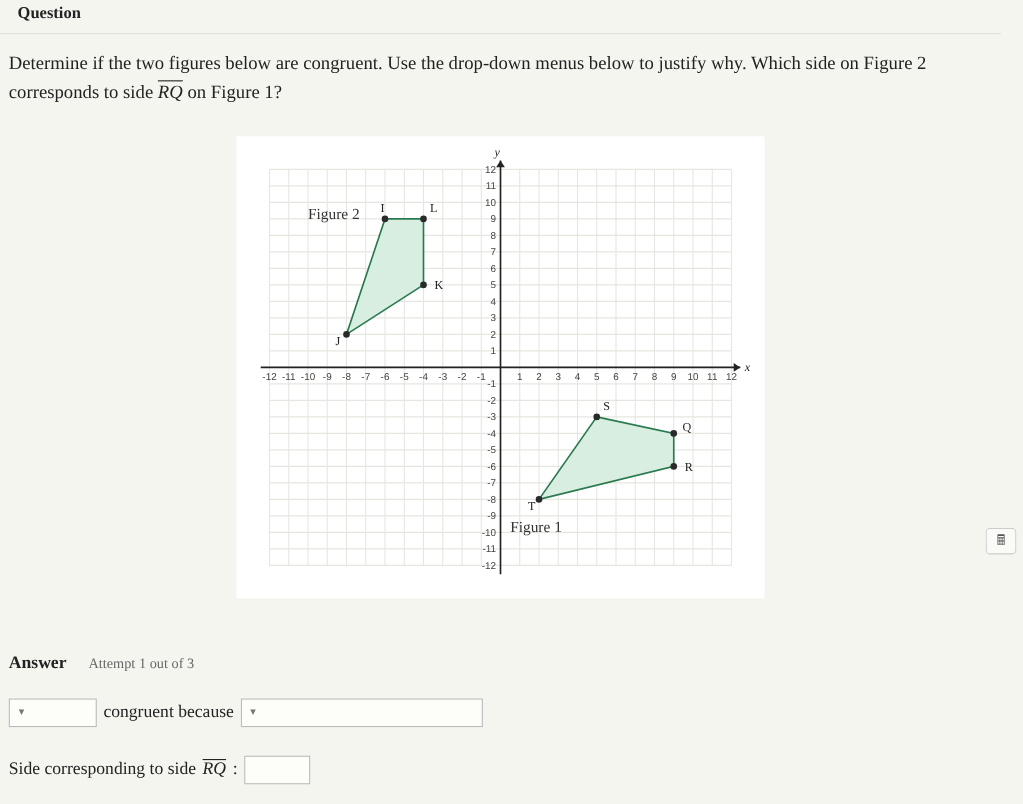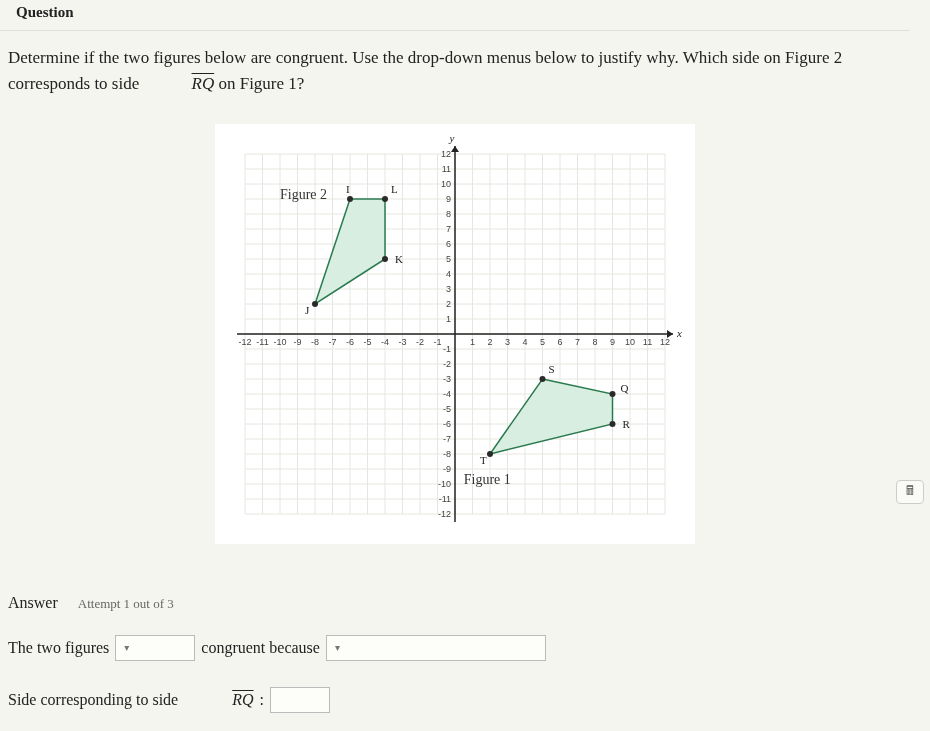--- a/index.html
+++ b/index.html
@@ -16,35 +16,35 @@
     padding: 4px 0 8px 0;
     border-bottom: 1px solid transparent;
     margin-left: 16px;
   }
   .prompt {
     font-size: 17px;
     line-height: 1.5;
     padding: 14px 0 4px 8px;
     border-top: 1px solid #e0e0d8;
   }
-  .overline { text-decoration: overline; font-style: italic; margin-left: 48px; }
+  .overline { text-decoration: overline; font-style: italic; }
   .graph-wrap {
     display: flex;
     justify-content: center;
     padding: 24px 0 40px 0;
   }
   svg.graph { background: #fff; }
   .answer-section {
     padding: 10px 0 0 8px;
   }
   .answer-hdr {
     font-size: 16px;
     padding-bottom: 18px;
   }
-  .answer-hdr .lbl { font-weight: normal; }
+  .answer-hdr .lbl { font-weight: bold; }
   .answer-hdr .attempt { color: #666; font-size: 13px; margin-left: 16px; }
   .sentence {
     font-size: 16px;
     line-height: 2.2;
     display: flex;
     flex-wrap: wrap;
     align-items: center;
     gap: 6px;
   }
   .dropdown {
@@ -248,21 +248,20 @@
   </svg>
 </div>
 
 <div class="answer-section">
   <div class="answer-hdr">
     <span class="lbl">Answer</span>
     <span class="attempt">Attempt 1 out of 3</span>
   </div>
 
   <div class="sentence">
-    <span>The two figures</span>
     <span class="dropdown">
       <span class="chev">▾</span>
     </span>
     <span>congruent because</span>
     <span class="dropdown wide">
       <span class="chev">▾</span>
     </span>
   </div>
 
   <div class="side-line">

